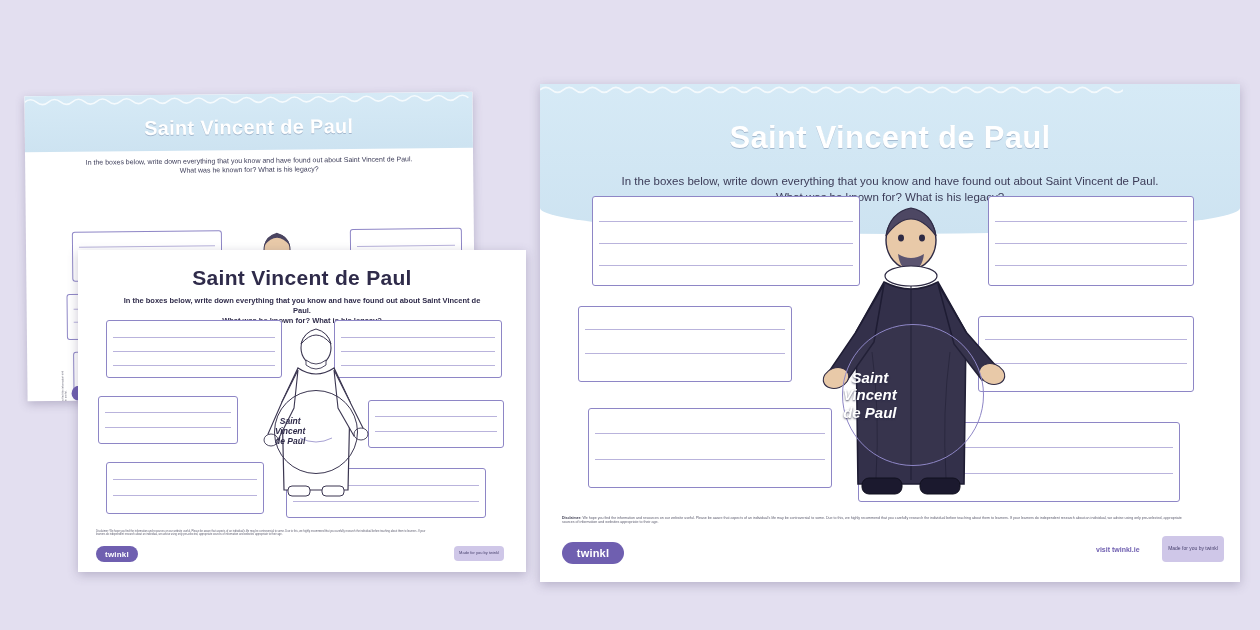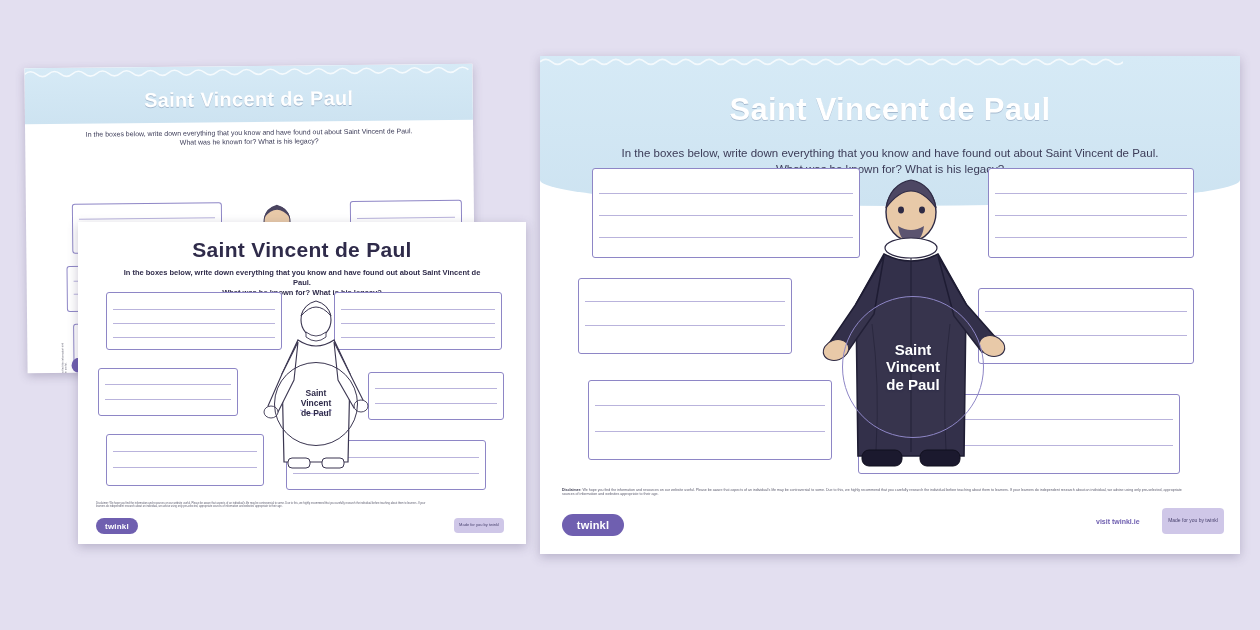--- a/index.html
+++ b/index.html
@@ -11,20 +11,21 @@
     height: 630px;
     background: #e3dff0;
     font-family: "Liberation Sans", sans-serif;
     overflow: hidden;
     position: relative;
   }
 
   .stage {
     position: absolute;
     inset: 0;
+    margin-top: 28px;
   }
 
   
   .sheet {
     position: absolute;
     background: #ffffff;
     box-shadow: 0 3px 10px rgba(80, 70, 110, 0.30);
     overflow: hidden;
   }
 
@@ -87,27 +88,28 @@
     height: 0;
     border-top: 1px solid #b9b3dc;
   }
 
   .circle {
     position: absolute;
     border: 1px solid #8e86c6;
     border-radius: 50%;
     display: flex;
     align-items: center;
-    justify-content: center;
+    justify-content: flex-start;
     text-align: center;
     color: #ffffff;
     font-weight: bold;
     text-shadow: 0 1px 2px rgba(40,40,70,.8);
     line-height: 1.15;
     background: rgba(255,255,255,0.02);
+    font-style: italic;
   }
 
   .footer-note {
     position: absolute;
     color: #5c5c6e;
     line-height: 1.25;
   }
   .footer-note b { color: #3c3c50; }
 
   .twinkl-logo {

